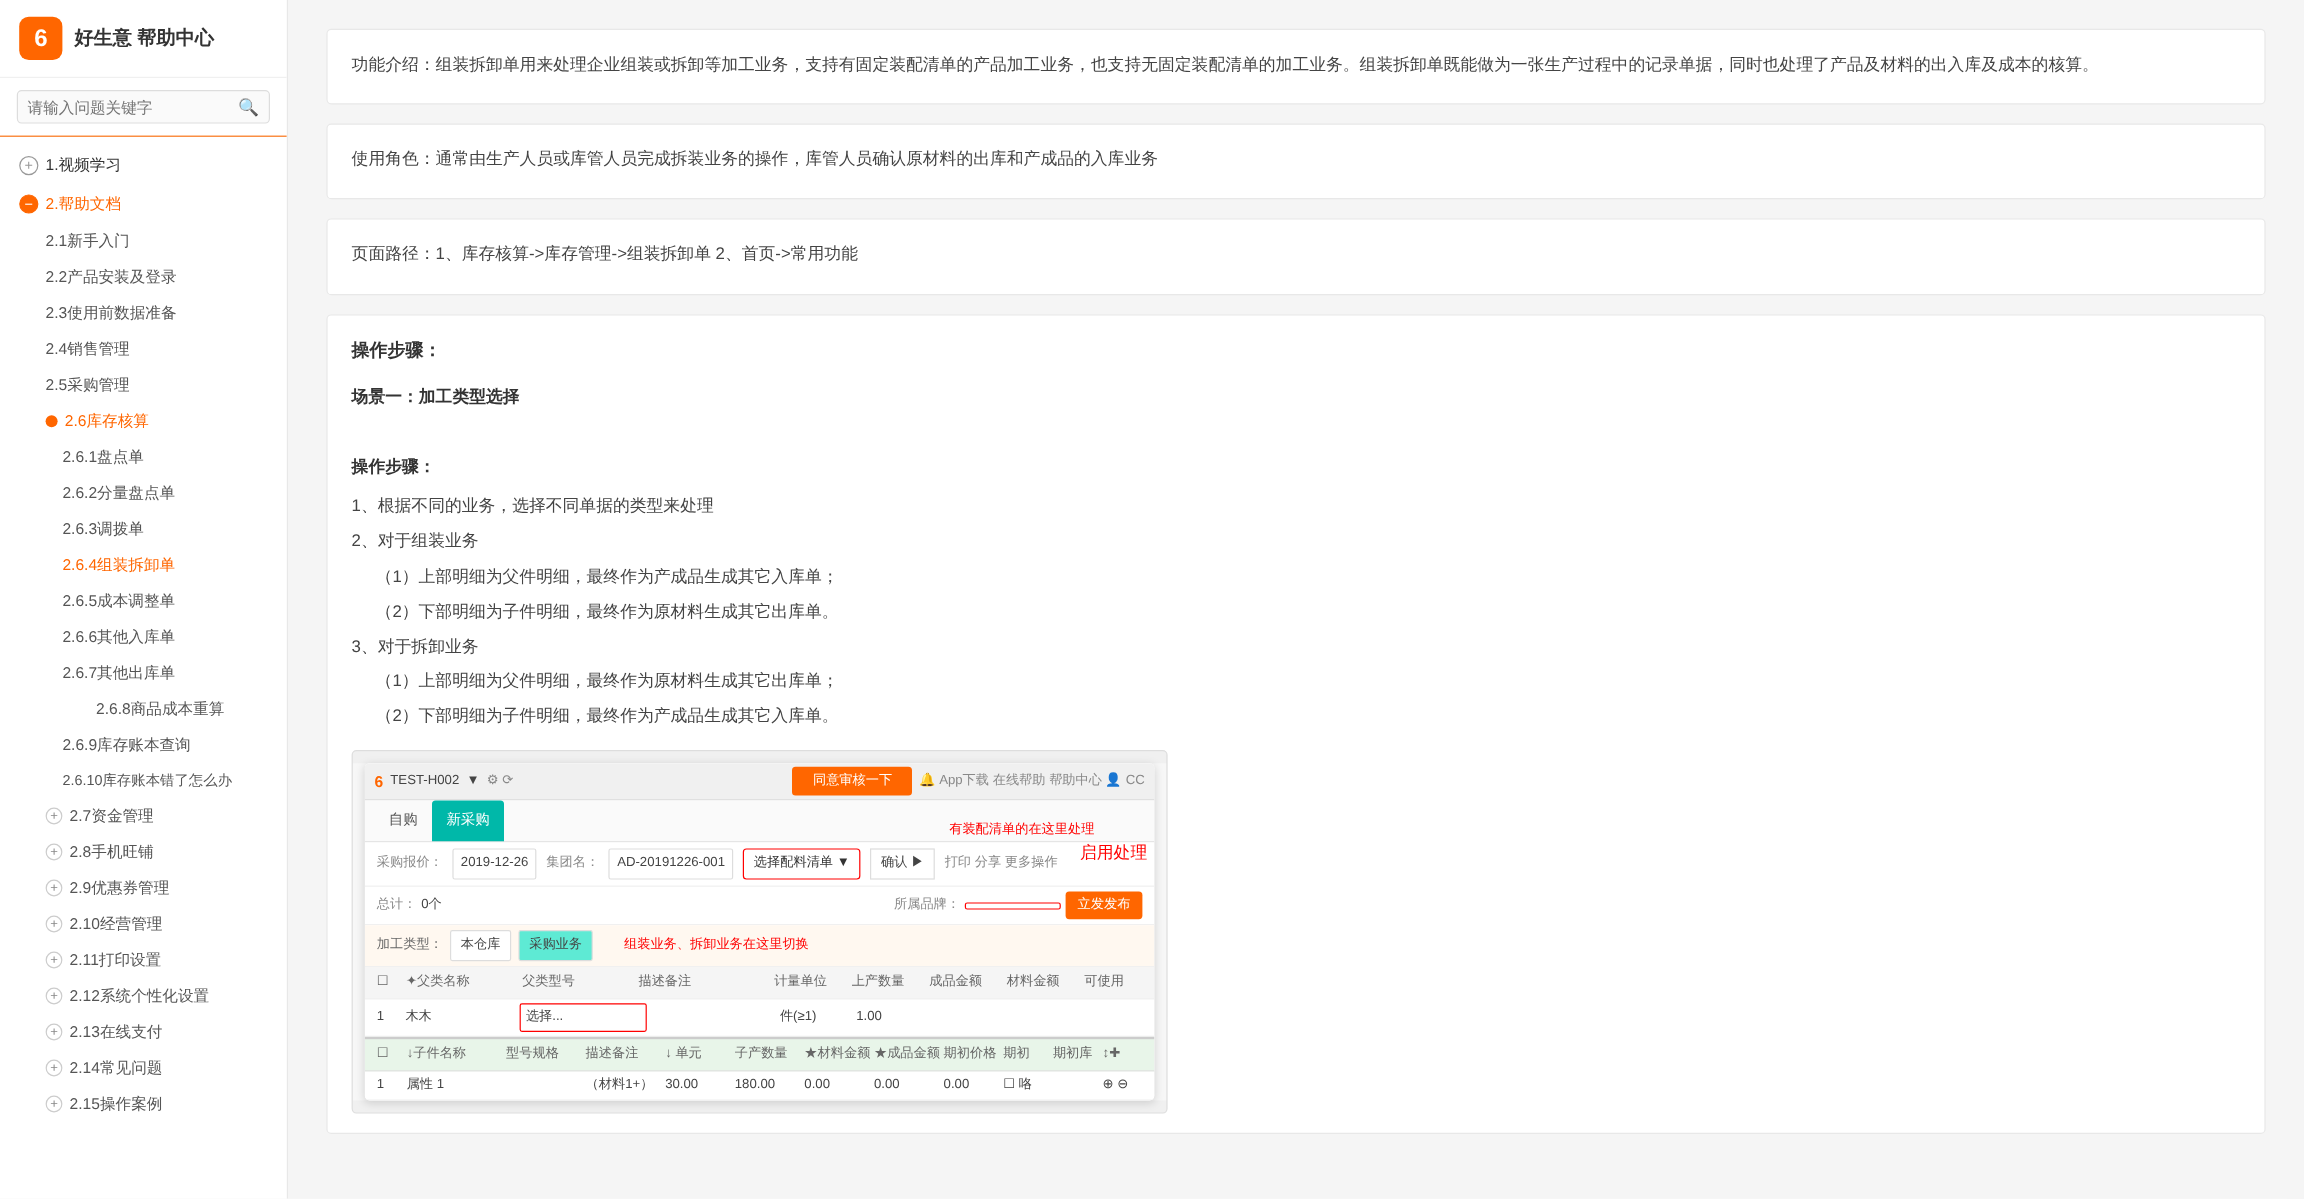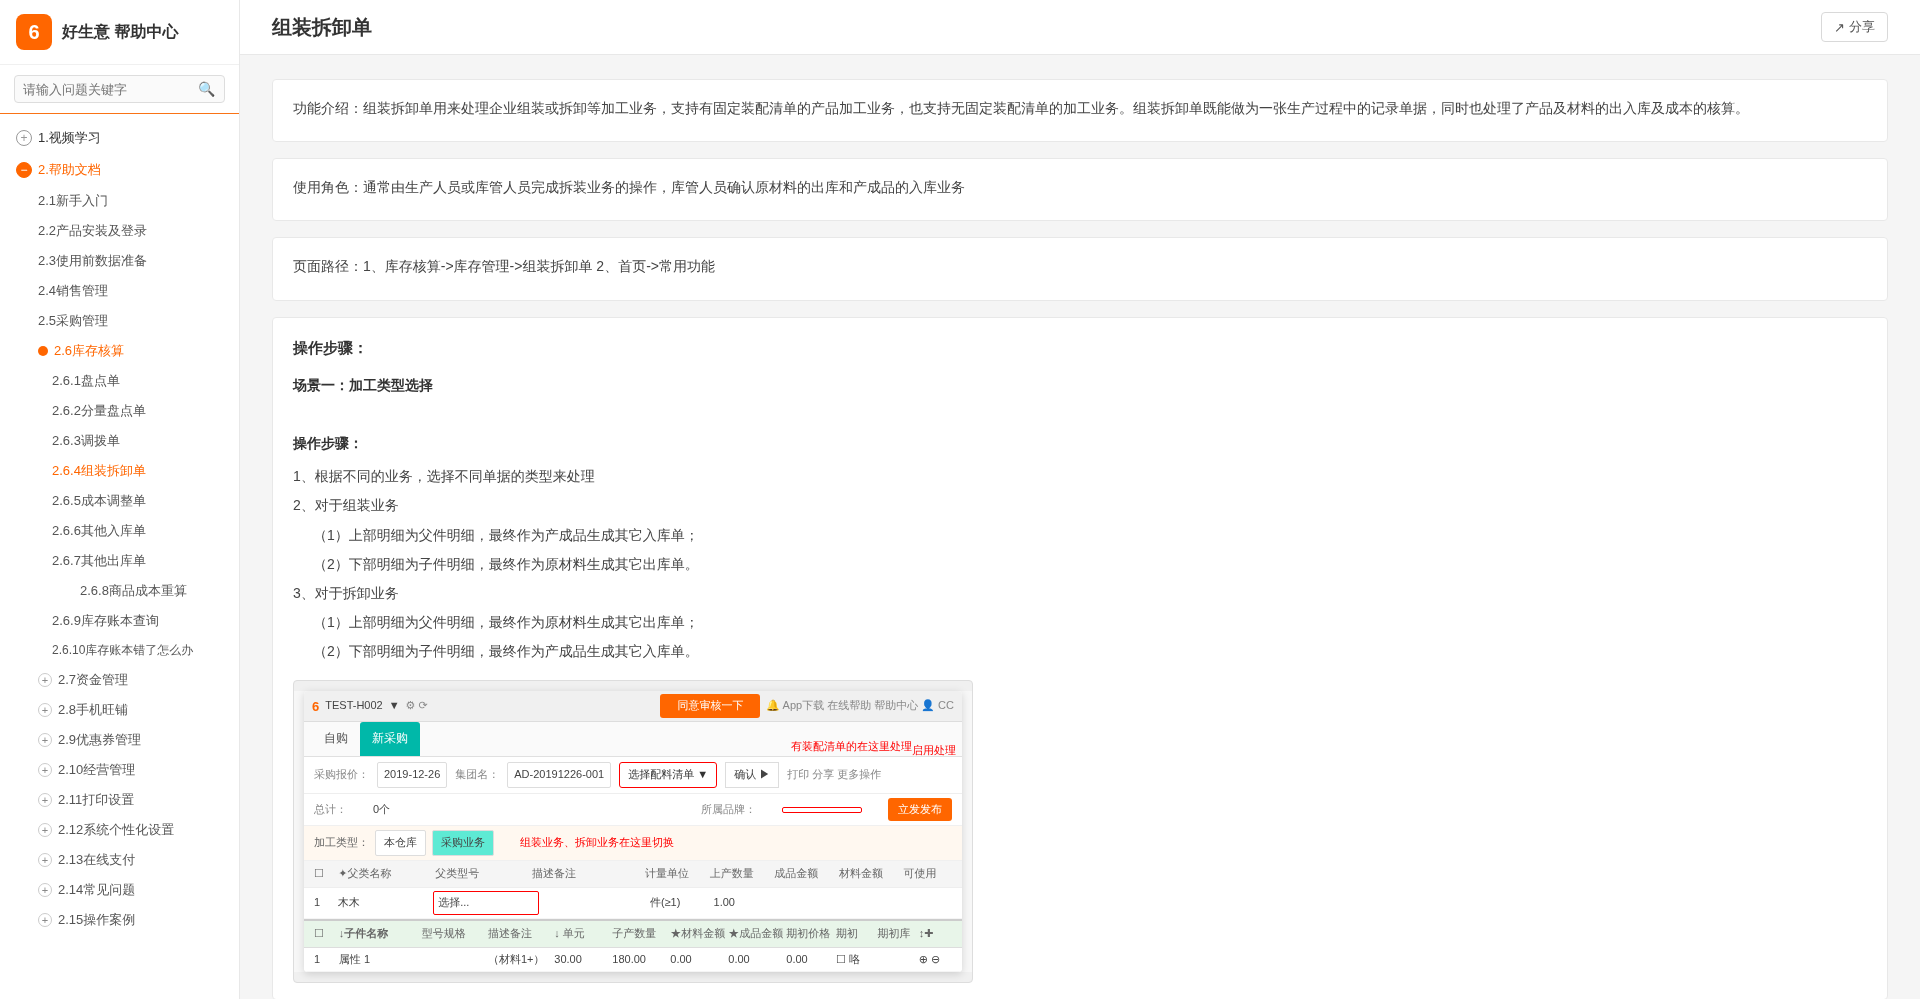--- a/index.html
+++ b/index.html
@@ -347,27 +347,20 @@
     </div>
     <div class="nav-sub-item">
       <span class="prefix-icon plus" style="border:1px solid #ccc;border-radius:50%;width:14px;height:14px;display:inline-flex;align-items:center;justify-content:center;font-size:11px;margin-right:6px;color:#888;">+</span>
       <span>2.15操作案例</span>
     </div>
   </div>
 </div>
 
 <div id="main">
 
-  <div class="top-bar">
-    <h1 class="page-title-text">组装拆卸单</h1>
-    <button class="share-btn">
-      <span style="font-size:13px;">↗</span>
-      <span>分享</span>
-    </button>
-  </div>
 
   <div class="content-area">
 
     <div class="info-block">
       <p>功能介绍：组装拆卸单用来处理企业组装或拆卸等加工业务，支持有固定装配清单的产品加工业务，也支持无固定装配清单的加工业务。组装拆卸单既能做为一张生产过程中的记录单据，同时也处理了产品及材料的出入库及成本的核算。</p>
     </div>
 
     <div class="info-block">
       <p>使用角色：通常由生产人员或库管人员完成拆装业务的操作，库管人员确认原材料的出库和产成品的入库业务</p>
     </div>
@@ -419,21 +412,21 @@
               <span style="color:#888;">集团名：</span>
               <span style="border:1px solid #ddd; padding:2px 6px; border-radius:2px; font-size:11px;">AD-20191226-001</span>
 
               <div style="position:relative; display:inline-flex; align-items:center; gap:4px;">
                 <span style="border:1.5px solid #f00; border-radius:3px; padding:2px 8px; font-size:11px; color:#333;">选择配料清单 ▼</span>
               </div>
               <span style="border:1px solid #ddd; padding:2px 8px; border-radius:0; font-size:11px;">确认 ▶</span>
               <span style="color:#888;font-size:11px;">打印 分享 更多操作</span>
             </div>
 
-            <div style="background:#fff; padding:4px 10px; border-bottom:1px solid #f0f0f0; display:flex; align-items:center; gap:26px; font-size:11px;">
+            <div style="background:#fff; padding:4px 10px; border-bottom:1px solid #f0f0f0; display:flex; align-items:center; gap:4px; font-size:11px;">
               <span style="color:#888;">总计：</span>
               <span>0个</span>
               <span style="margin-left:auto; color:#888;">所属品牌：</span>
 
               <span style="border:1.5px solid #f00; padding:2px 20px; border-radius:2px; font-size:11px; min-width:80px; background:#fff;"></span>
               <span style="background:#f60;color:#fff;padding:2px 10px;border-radius:3px;font-size:11px;">立发发布</span>
             </div>
 
             <div style="background:#fff8f0; padding:4px 10px; border-bottom:1px solid #f0f0f0; display:flex; align-items:center; gap:6px; font-size:11px; position:relative;">
               <span style="font-size:11px; color:#666;">加工类型：</span>
@@ -461,21 +454,21 @@
               <span style="flex:1.4;"></span>
               <span style="flex:0.8;">件(≥1)</span>
               <span style="flex:0.8;">1.00</span>
               <span style="flex:0.8;"></span>
               <span style="flex:0.8;"></span>
               <span style="flex:0.6;"></span>
             </div>
 
             <div style="background:#e8f5e9; padding:3px 10px; display:flex; gap:0; font-size:11px; color:#666; border-bottom:1px solid #ddd; border-top:2px solid #ccc; align-items:center;">
               <span style="flex:0.3;">☐</span>
-              <span style="flex:1;font-weight:bold;">↓子件名称</span>
+              <span style="flex:1;">↓子件名称</span>
               <span style="flex:0.8;">型号规格</span>
               <span style="flex:0.8;">描述备注</span>
               <span style="flex:0.7;">↓ 单元</span>
               <span style="flex:0.7;">子产数量</span>
               <span style="flex:0.7;">★材料金额</span>
               <span style="flex:0.7;">★成品金额</span>
               <span style="flex:0.6;">期初价格</span>
               <span style="flex:0.5;">期初</span>
               <span style="flex:0.5;">期初库</span>
               <span style="flex:0.4;">↕✚</span>
@@ -493,19 +486,19 @@
               <span style="flex:0.6;">0.00</span>
               <span style="flex:0.5;">☐ 咯</span>
               <span style="flex:0.5;"></span>
               <span style="flex:0.4;">⊕ ⊖</span>
             </div>
 
           </div>
 
           <div style="position:absolute; top:46px; right:60px; color:#f00; font-size:11px; font-weight:500; pointer-events:none; white-space:nowrap;">有装配清单的在这里处理</div>
 
-          <div style="position:absolute; top:50px; right:16px; color:#f00; font-size:11px; font-weight:500; pointer-events:none; white-space:nowrap;">启用处理</div>
+          <div style="position:absolute; top:62px; right:16px; color:#f00; font-size:14px; font-weight:500; pointer-events:none; white-space:nowrap;">启用处理</div>
 
         </div>
       </div>
     </div>
   </div>
 </div>
 
 </body></html>

